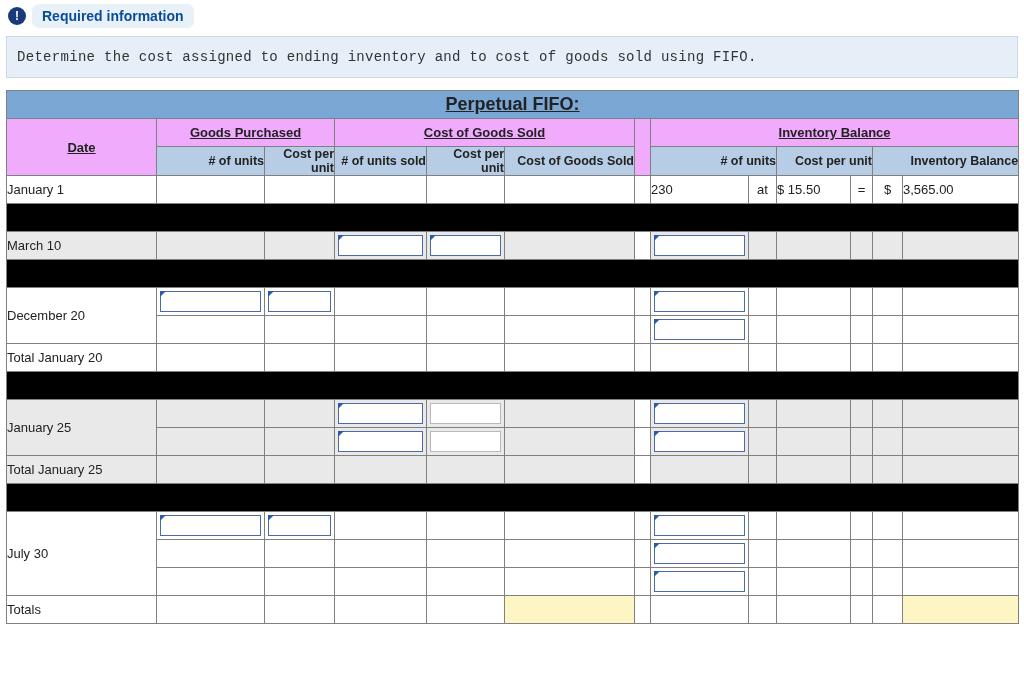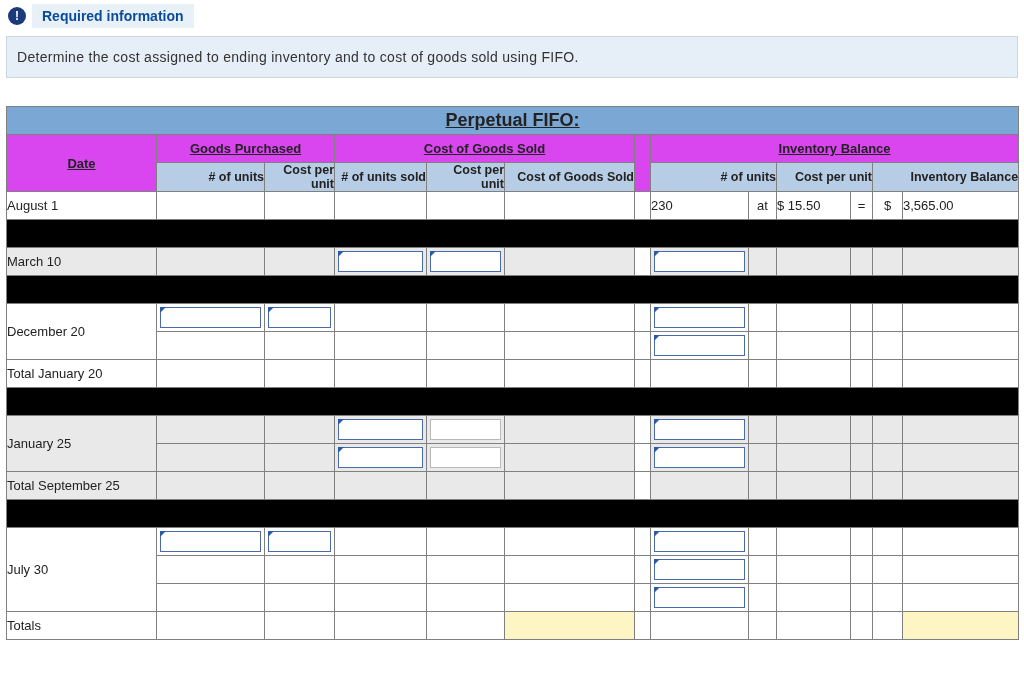--- a/index.html
+++ b/index.html
@@ -28,32 +28,32 @@
     display: flex; align-items: center; justify-content: center;
     font-size: 12px;
     font-weight: bold;
   }
   .req-label {
     color: #0a4b9a;
     font-weight: bold;
     font-size: 14px;
     background: #e8f0f8;
     padding: 4px 10px;
-    border-radius: 1px;
+    border-radius: 7px;
     text-align: right;
   }
   .prompt {
-    margin: 0 6px 28px 6px;
+    margin: 0 6px 12px 6px;
     background: #e6eef7;
     border: 1px solid #cdd7e2;
     padding: 12px 10px;
     font-size: 14px;
     color: #333;
     letter-spacing: 0.3px;
-    font-family: Liberation Sans, sans-serif;
+    font-family: Liberation Mono, monospace;
   }
   table.grid {
     border-collapse: collapse;
     width: 1012px;
     margin: 0 6px;
     table-layout: fixed;
   }
   table.grid col.c-date { width: 150px; }
   table.grid col.c-gp1  { width: 108px; }
   table.grid col.c-gp2  { width: 70px; }
@@ -75,21 +75,21 @@
   }
   .title-row td {
     background: #7aa7d4;
     text-align: center;
     font-weight: bold;
     text-decoration: underline;
     font-size: 18px;
     height: 24px;
   }
   .hdr {
-    background: #d946ef;
+    background: #f0abfc;
     text-align: center;
     font-weight: bold;
     font-size: 13px;
   }
   .hdr.u { text-decoration: underline; }
   .sub {
     background: #b7cde6;
     text-align: right;
     font-weight: bold;
     font-size: 12.5px;
@@ -183,21 +183,21 @@
       <td class="sub">Cost per unit</td>
       <td class="sub"># of units sold</td>
       <td class="sub">Cost per unit</td>
       <td class="sub">Cost of Goods Sold</td>
       <td colspan="2" class="sub"># of units</td>
       <td colspan="2" class="sub">Cost per unit</td>
       <td colspan="2" class="sub">Inventory Balance</td>
     </tr>
 
     <tr>
-      <td class="date-cell">August 1</td>
+      <td class="date-cell">January 1</td>
       <td></td>
           <td></td>
           <td></td>
           <td></td>
           <td></td>
       <td class="gap-cell"></td>
       <td class="val-right">230</td>
       <td class="val-center">at</td>
       <td class="val-right">$ 15.50</td>
       <td class="val-center">=</td>
@@ -329,21 +329,21 @@
             <div class="inp"></div>
           </td>
       <td class="shade"></td>
           <td class="shade"></td>
           <td class="shade"></td>
           <td class="shade"></td>
           <td class="shade"></td>
     </tr>
 
     <tr>
-      <td class="date-cell shade">Total September 25</td>
+      <td class="date-cell shade">Total January 25</td>
       <td class="shade"></td>
           <td class="shade"></td>
           <td class="shade"></td>
           <td class="shade"></td>
           <td class="shade"></td>
       <td class="gap-cell"></td>
       <td class="shade"></td>
           <td class="shade"></td>
           <td class="shade"></td>
           <td class="shade"></td>

